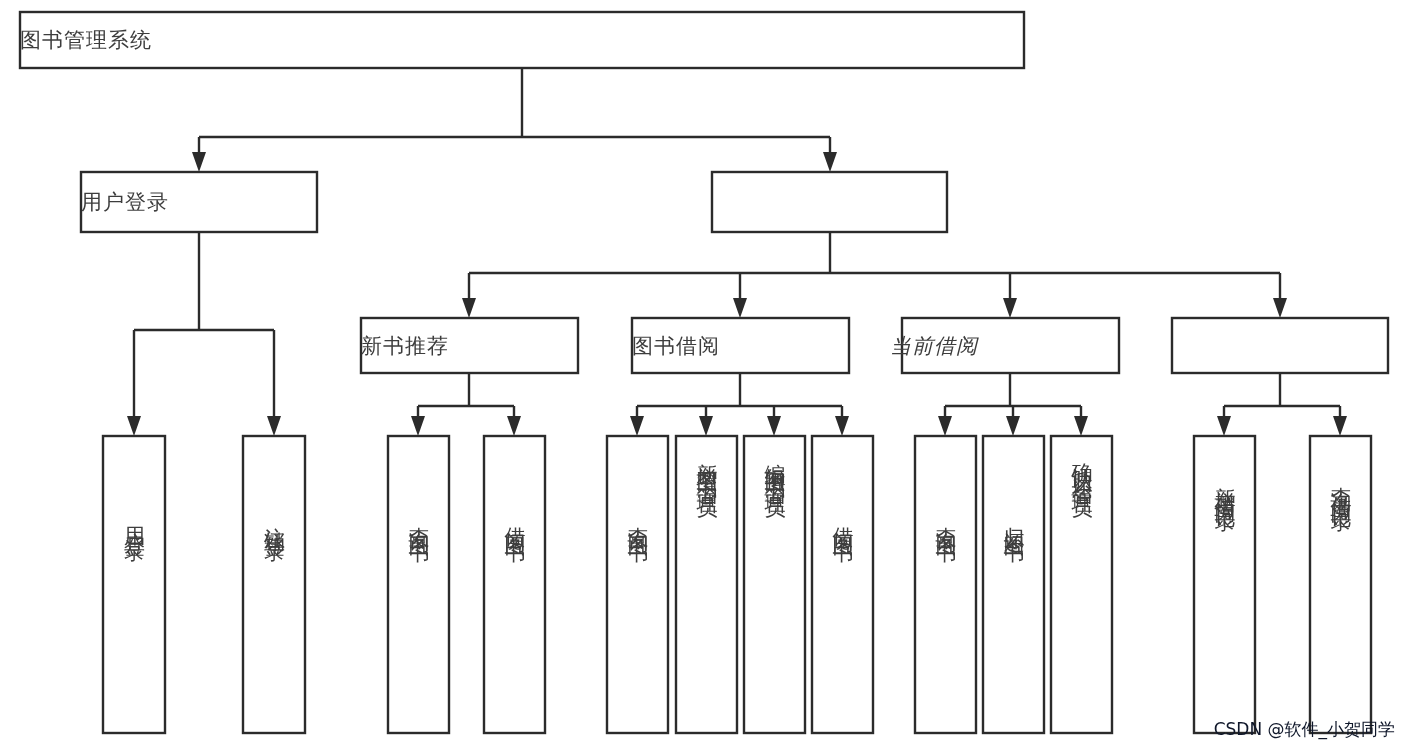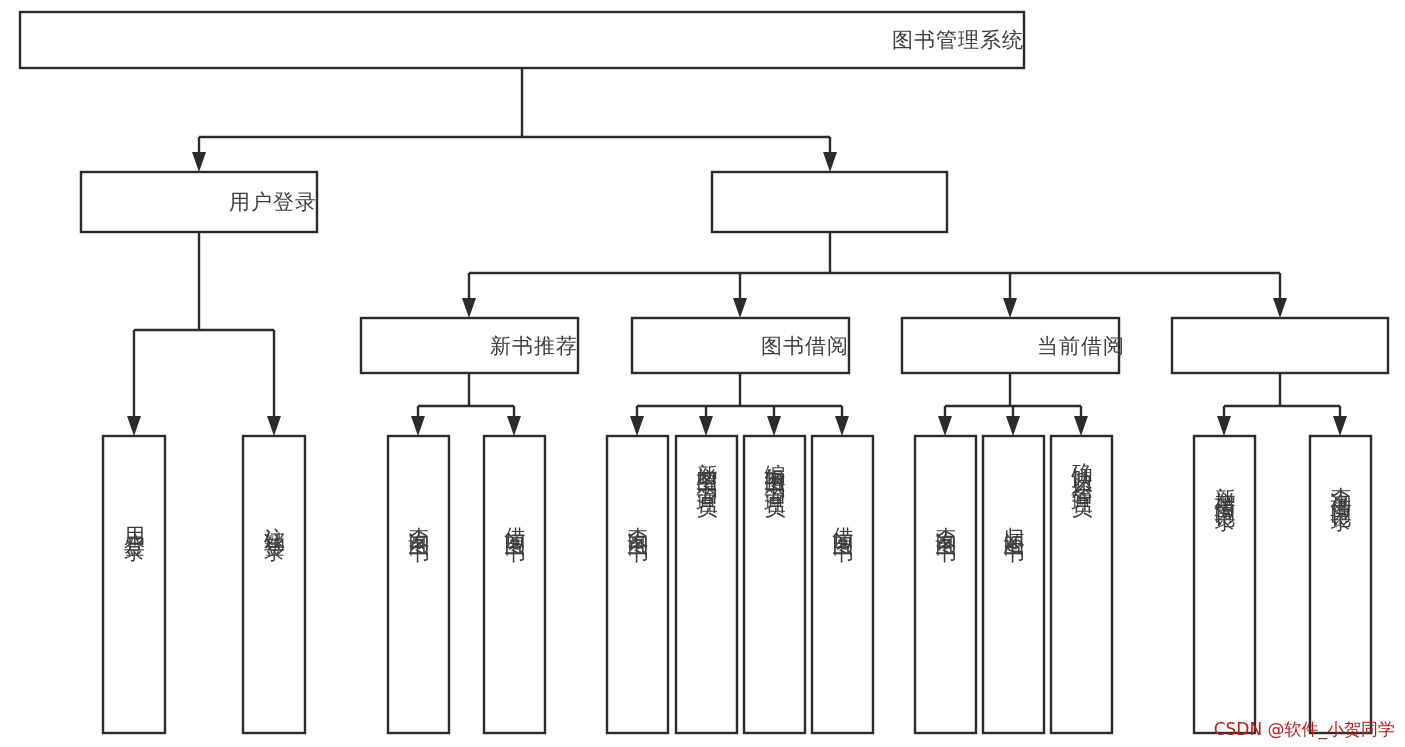--- a/index.html
+++ b/index.html
@@ -55,38 +55,38 @@
     font-size: 21px;
     line-height: 1;
     letter-spacing: 5px;
     color: #3d3d3d;
     white-space: nowrap;
   }
   .horiz-text-wrap {
     position: absolute;
     display: flex;
     align-items: center;
-    justify-content: flex-end;
+    justify-content: flex-start;
     pointer-events: none;
     border-radius: 15px;
   }
   .horiz-text {
     font-family: "DejaVu Sans", "Liberation Sans", sans-serif;
     font-size: 21px;
     color: #3d3d3d;
     white-space: nowrap;
     letter-spacing: 1px;
   }
   .watermark {
     position: absolute;
     right: 10px;
     bottom: 6px;
     font-family: "DejaVu Sans", "Liberation Sans", sans-serif;
     font-size: 17px;
-    color: #b91c1c;
+    color: #0f172a;
     white-space: nowrap;
     pointer-events: none;
   }
 </style>
 </head>
 <body>
 
 <div id="diagram-root">
 
   <svg id="flowchart" viewBox="0 0 1405 747">
@@ -210,21 +210,21 @@
   <div class="horiz-text-wrap" style="left:81px; top:172px; width:236px; height:60px;">
     <span class="horiz-text">用户登录</span>
   </div>
 
   <div class="horiz-text-wrap" style="left:361px; top:318px; width:217px; height:55px;">
     <span class="horiz-text">新书推荐</span>
   </div>
   <div class="horiz-text-wrap" style="left:632px; top:318px; width:217px; height:55px;">
     <span class="horiz-text">图书借阅</span>
   </div>
-  <div class="horiz-text-wrap" style="left:946px; top:318px; width:179px; height:55px;">
+  <div class="horiz-text-wrap" style="left:890px; top:318px; width:179px; height:55px;font-style:italic;">
     <span class="horiz-text">当前借阅</span>
   </div>
 
   <div class="vert-text-wrap" style="left:103px; top:510px; width:62px; height:220px;">
     <span class="vert-text">用户登录</span>
   </div>
   <div class="vert-text-wrap" style="left:243px; top:510px; width:62px; height:220px;">
     <span class="vert-text">注销登录</span>
   </div>
 

